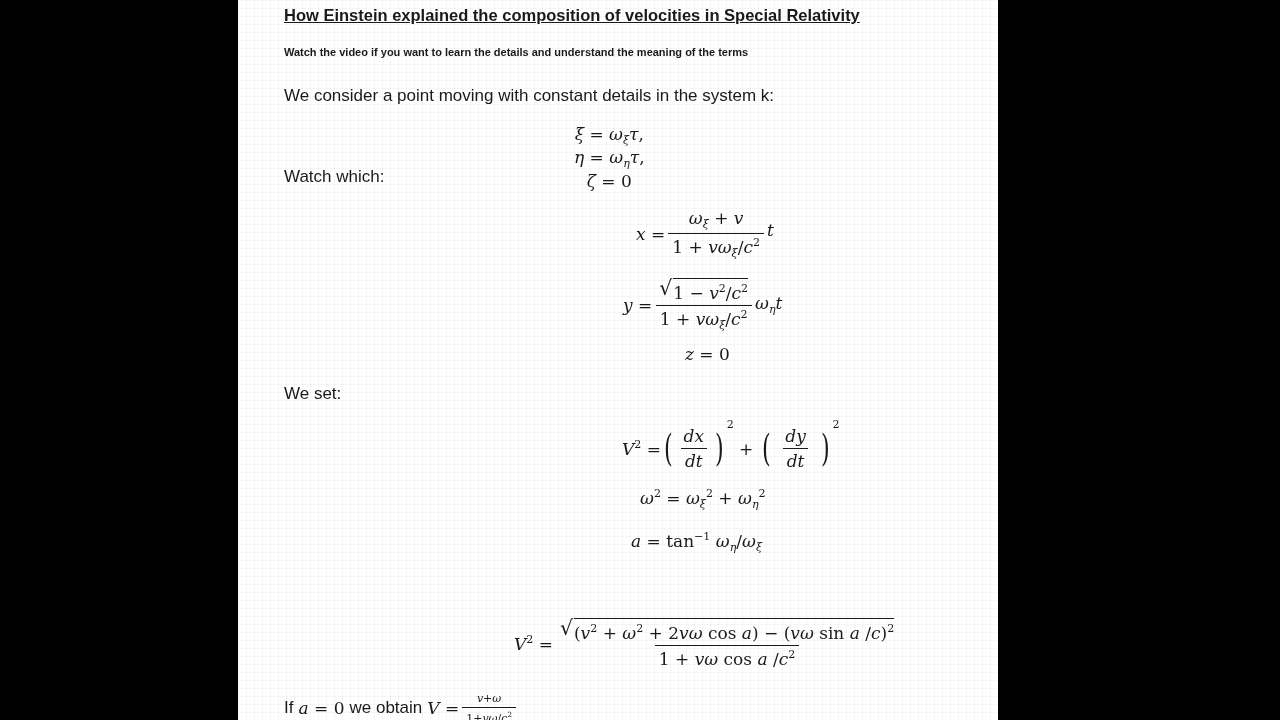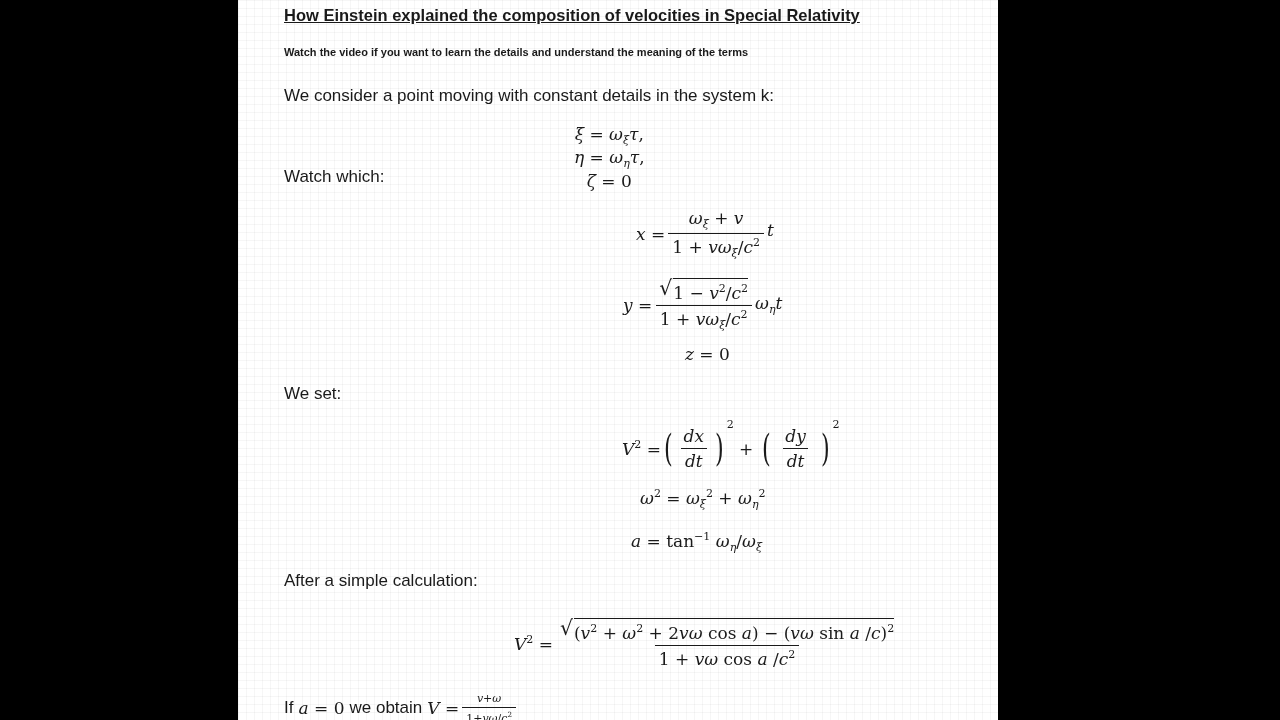--- a/index.html
+++ b/index.html
@@ -126,21 +126,20 @@
   </div>
 
   <div class="math" style="left:402px; top:487px;">
     <span><i>ω</i><sup>2</sup> = <i>ω</i><sub><i>ξ</i></sub><sup>2</sup> + <i>ω</i><sub><i>η</i></sub><sup>2</sup></span>
   </div>
 
   <div class="math" style="left:377px; top:530px;margin-left:16px;">
     <span><i>a</i> = tan<sup>−1</sup> <i>ω</i><sub><i>η</i></sub>/<i>ω</i><sub><i>ξ</i></sub></span>
   </div>
 
-  <div class="txt" style="top:571px;">After a simple calculation:</div>
 
   <div class="math" style="left:276px; top:610px;">
     <span><i>V</i><sup>2</sup> =</span>
     <span class="frac">
       <span class="num"><span class="sqrt">
             <span class="rad">√</span>
             <span class="under">(<i>v</i><sup>2</sup> + <i>ω</i><sup>2</sup> + 2<i>vω</i> cos <i>a</i>) − (<i>vω</i> sin <i>a</i> /<i>c</i>)<sup>2</sup></span>
           </span></span>
       <span class="den">1 + <i>vω</i> cos <i>a</i> /<i>c</i><sup>2</sup></span>
     </span>

